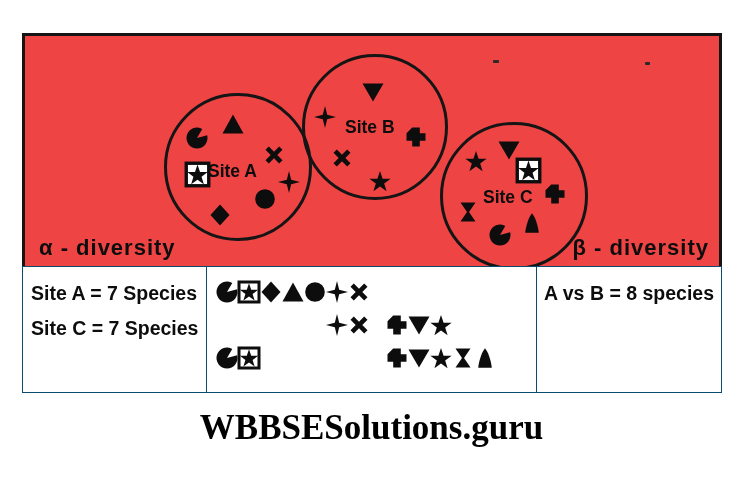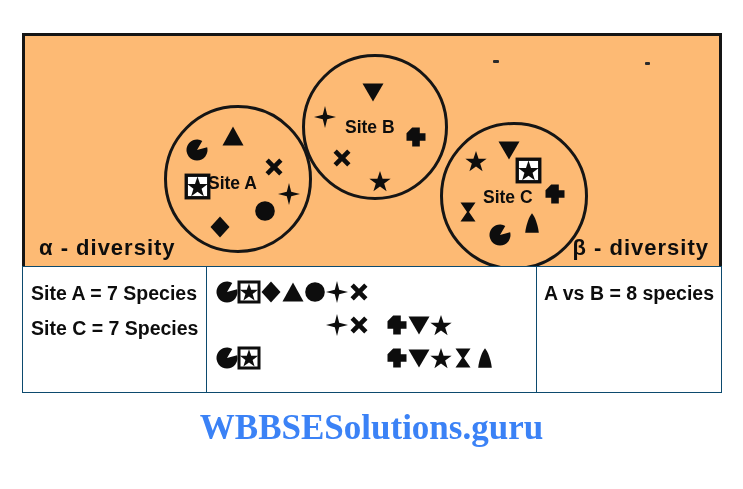--- a/index.html
+++ b/index.html
@@ -1,25 +1,25 @@
 <!DOCTYPE html>
 <html><head>
 <meta charset="utf-8">
 <style>
   html,body{margin:0;padding:0;background:#fff;}
   *{box-sizing:border-box;}
   .stage{position:relative;width:743px;height:489px;background:#fff;overflow:hidden;
          font-family:"Liberation Sans",sans-serif;color:#0d0d0d;}
   .panel-top{position:absolute;left:22px;top:33px;width:700px;height:236px;
-             border:3px solid #151515;background:#fdba74;}
+             border:3px solid #151515;background:#ef4444;}
   .speck{position:absolute;background:#2a2a2a;border-radius:1px;}
   .sp1{left:468px;top:24px;width:6px;height:3px;}
   .sp2{left:620px;top:26px;width:5px;height:3px;}
   .circle{position:absolute;border:3px solid #151515;border-radius:50%;background:transparent;}
-  #site-0{left:164px;top:105px;width:148px;height:148px;}
+  #site-0{left:164px;top:93px;width:148px;height:148px;}
   #site-1{left:302px;top:54px;width:146px;height:146px;}
   #site-2{left:440px;top:122px;width:148px;height:148px;}
   .site-label{position:absolute;font-weight:700;font-size:17.5px;white-space:nowrap;letter-spacing:0;}
   #site-0 .site-label{left:41px;top:65px;}
   #site-1 .site-label{left:40px;top:60px;}
   #site-2 .site-label{left:40px;top:62px;}
   .sym{display:inline-flex;line-height:0;}
   .circle .sym{position:absolute;}
   .greek{position:absolute;bottom:5px;font-size:22px;font-weight:600;letter-spacing:1px;}
   .greek.alpha{left:14px;}
@@ -33,21 +33,21 @@
   .orow{position:absolute;left:0;width:100%;height:26px;}
   .r0{top:13px;}.r1{top:46px;}.r2{top:79px;}
   .grp{position:absolute;top:0;display:inline-flex;}
   .grp .sym{margin-right:-2px;}
   .g00{left:8px;}
   .g10{left:118px;}
   .g11{left:178px;}
   .g20{left:8px;}
   .g21{left:178px;}
   .watermark{position:absolute;left:0;right:0;top:408px;text-align:center;
-             font-family:"Liberation Serif",serif;font-weight:700;font-size:35px;color:#3b82f6;}
+             font-family:"Liberation Serif",serif;font-weight:700;font-size:35px;color:#000000;}
 </style>
 </head>
 <body>
 
 <div class="stage">
   <div class="panel-top">
     <span class="speck sp1"></span>
     <span class="speck sp2"></span>
     <div class="greek alpha">α - diversity</div>
     <div class="greek beta">β - diversity</div>

